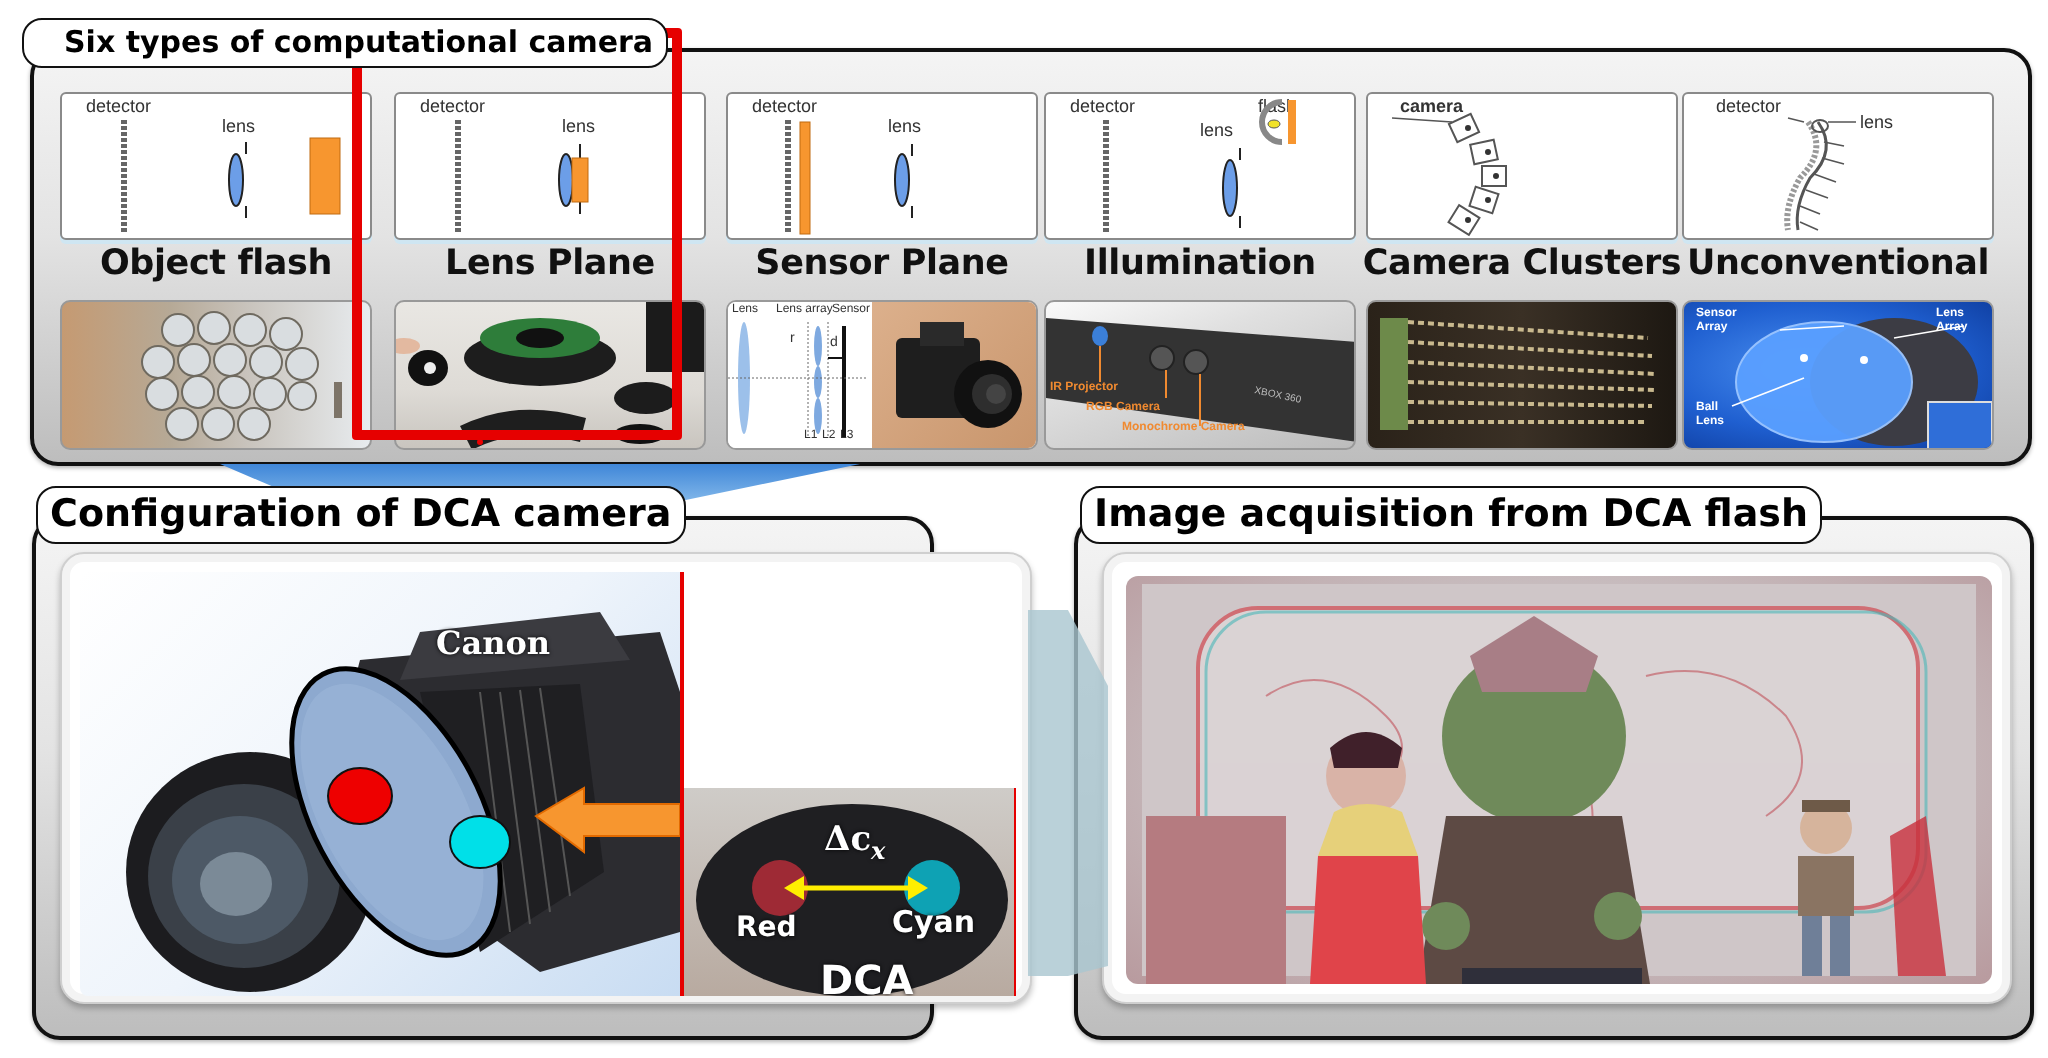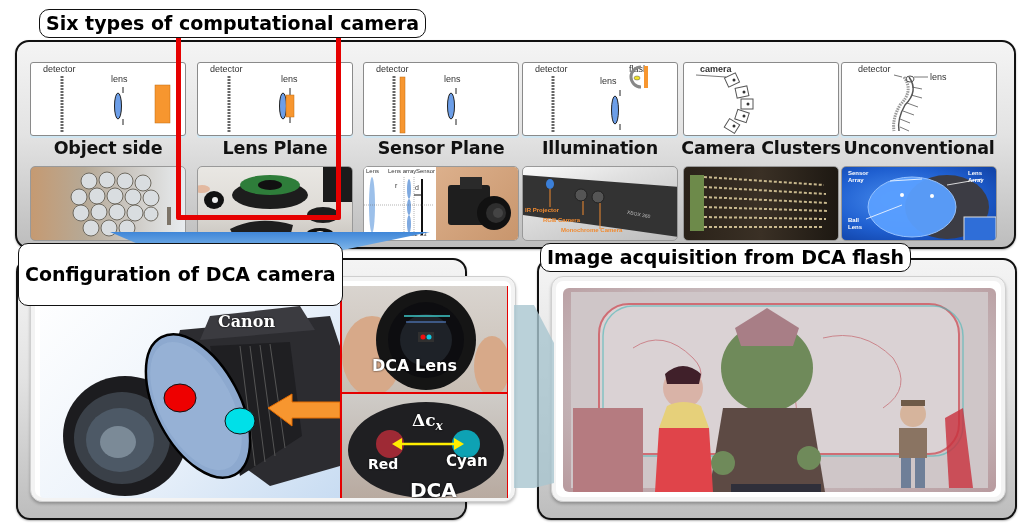--- a/index.html
+++ b/index.html
@@ -21,22 +21,22 @@
       border-radius: 10px;
       font-family: "DejaVu Sans", sans-serif;
       font-weight: bold;
       color: #000;
       white-space: nowrap;
       line-height: 1;
       z-index: 5;
     }
 
     
-    #top-group { left: 15px; top: 24px; width: 1001px; height: 209px; margin-top: 16px; }
-    #top-title { left: 11px; top: 9px; padding: 4px 6px 4px 6px; font-size: 19px; margin-left: 28px; }
+    #top-group { left: 15px; top: 24px; width: 1001px; height: 209px; }
+    #top-title { left: 11px; top: 9px; padding: 4px 6px 4px 20px; font-size: 15px; }
 
     .cell { position: absolute; top: 20px; width: 156px; }
     .diagram-box {
       position: absolute; top: 0; left: 0; width: 100%; height: 74px;
       background: #fff; border: 1px solid #8a8a8a; border-radius: 3px;
       box-shadow: 0 2px 0 #cfe6f2;
       overflow: hidden;
     }
     .cell-label {
       position: absolute; top: 76px; left: -4px; width: calc(100% + 8px);
@@ -52,21 +52,21 @@
     .highlight {
       position: absolute; left: 176px; top: 14px; width: 165px; height: 206px;
       border: 5px solid #e60000; border-radius: 2px; z-index: 4; pointer-events: none;
     }
 
     
     .wedge { position: absolute; z-index: 1; }
 
     
     #config-group { left: 16px; top: 258px; width: 451px; height: 262px; }
-    #config-title { left: 18px; top: 243px; padding: 21px 6px; font-size: 19px; }
+    #config-title { left: 18px; top: 243px; padding: 4px 6px; font-size: 19px; }
     #acq-group { left: 537px; top: 258px; width: 480px; height: 262px; }
     #acq-title { left: 540px; top: 243px; padding: 4px 6px; font-size: 19px; }
 
     .inner-frame {
       position: absolute; background: #fff;
       border: 1px solid #cfcfcf; border-radius: 12px;
       box-shadow: inset 0 0 0 4px #f3f3f3, 0 2px 3px rgba(0,0,0,.25);
     }
     #config-inner { left: 12px; top: 16px; width: 486px; height: 226px; }
     #acq-inner { left: 12px; top: 16px; width: 455px; height: 226px; }
@@ -106,21 +106,21 @@
       <span class="tiny" style="left:12px;top:1px;">detector</span>
       <span class="tiny" style="left:80px;top:11px;">lens</span>
       <svg width="156" height="74" style="position:absolute;left:0;top:0">
         <line x1="31" y1="13" x2="31" y2="70" stroke="#666" stroke-width="3" stroke-dasharray="2,1"></line>
         <ellipse cx="87" cy="43" rx="3.5" ry="13" fill="#6c9ee8" stroke="#222" stroke-width="1"></ellipse>
         <line x1="92" y1="24" x2="92" y2="30" stroke="#222" stroke-width="1"></line>
         <line x1="92" y1="56" x2="92" y2="62" stroke="#222" stroke-width="1"></line>
         <rect x="124" y="22" width="15" height="38" fill="#f7962f" stroke="#c06b10" stroke-width="0.5"></rect>
       </svg>
     </div>
-    <div class="cell-label">Object side</div>
+    <div class="cell-label">Object flash</div>
     <div class="photo" style="background: linear-gradient(90deg,#c59a72 0%,#b6a996 35%,#c8c3bc 60%,#e8ecef 100%);">
       <svg width="156" height="75">
         <g fill="#d9dde0" stroke="#6f6a60" stroke-width="1">
           <circle cx="58" cy="14" r="8"></circle>
             <circle cx="76" cy="13" r="8"></circle>
             <circle cx="94" cy="14" r="8"></circle>
             <circle cx="112" cy="16" r="8"></circle>
           <circle cx="48" cy="30" r="8"></circle>
             <circle cx="66" cy="29" r="8"></circle>
             <circle cx="84" cy="29" r="8"></circle>
@@ -370,35 +370,20 @@
         <ellipse cx="156" cy="120" rx="36" ry="70" transform="rotate(-28 156 120)" fill="#9db7d9" opacity="0.6"></ellipse>
         <ellipse cx="140" cy="112" rx="16" ry="14" fill="#ee0000" stroke="#111" stroke-width="1"></ellipse>
         <ellipse cx="200" cy="135" rx="15" ry="13" fill="#00e0e8" stroke="#111" stroke-width="1"></ellipse>
 
         <polygon points="228,122 252,108 252,116 300,116 300,132 252,132 252,140" fill="#f7962f" stroke="#e26a00" stroke-width="1"></polygon>
       </svg>
       <span class="photo-text" style="left:178px;top:26px;font-family:'DejaVu Serif',serif;font-size:16px;">Canon</span>
     </div>
 
     <div class="insets">
-      <div class="inset-top">
-        <svg width="168" height="108">
-          <ellipse cx="30" cy="70" rx="30" ry="40" fill="#d7a989"></ellipse>
-          <circle cx="84" cy="54" r="50" fill="#151515"></circle>
-          <circle cx="84" cy="54" r="38" fill="#0d0d10"></circle>
-          <circle cx="84" cy="54" r="26" fill="#1e2228"></circle>
-          <line x1="62" y1="30" x2="108" y2="30" stroke="#3ec8c8" stroke-width="1.5"></line>
-          <line x1="64" y1="36" x2="104" y2="36" stroke="#5d8de0" stroke-width="1.2"></line>
-          <rect x="76" y="46" width="16" height="10" fill="#303030"></rect>
-          <circle cx="81" cy="51" r="2.5" fill="#ee1010"></circle>
-          <circle cx="87" cy="51" r="2.5" fill="#10c8e0"></circle>
-          <ellipse cx="150" cy="80" rx="18" ry="30" fill="#d7a989"></ellipse>
-        </svg>
-        <span class="photo-text" style="left:30px;top:70px;font-size:16px;">DCA Lens</span>
-      </div>
       <div class="inset-bottom">
         <svg width="168" height="104">
           <ellipse cx="84" cy="56" rx="78" ry="48" fill="#1f1f22"></ellipse>
           <circle cx="48" cy="50" r="14" fill="#9e2a35"></circle>
           <circle cx="124" cy="50" r="14" fill="#0ea2b4"></circle>
           <line x1="56" y1="50" x2="116" y2="50" stroke="#ffee00" stroke-width="2.5"></line>
           <polygon points="50,50 60,44 60,56" fill="#ffee00"></polygon>
           <polygon points="122,50 112,44 112,56" fill="#ffee00"></polygon>
         </svg>
         <span class="photo-text" style="left:70px;top:16px;font-size:17px;font-family:'DejaVu Serif',serif;"><span>Δc</span><sub style="font-size:12px;font-style:italic;">x</sub></span>

